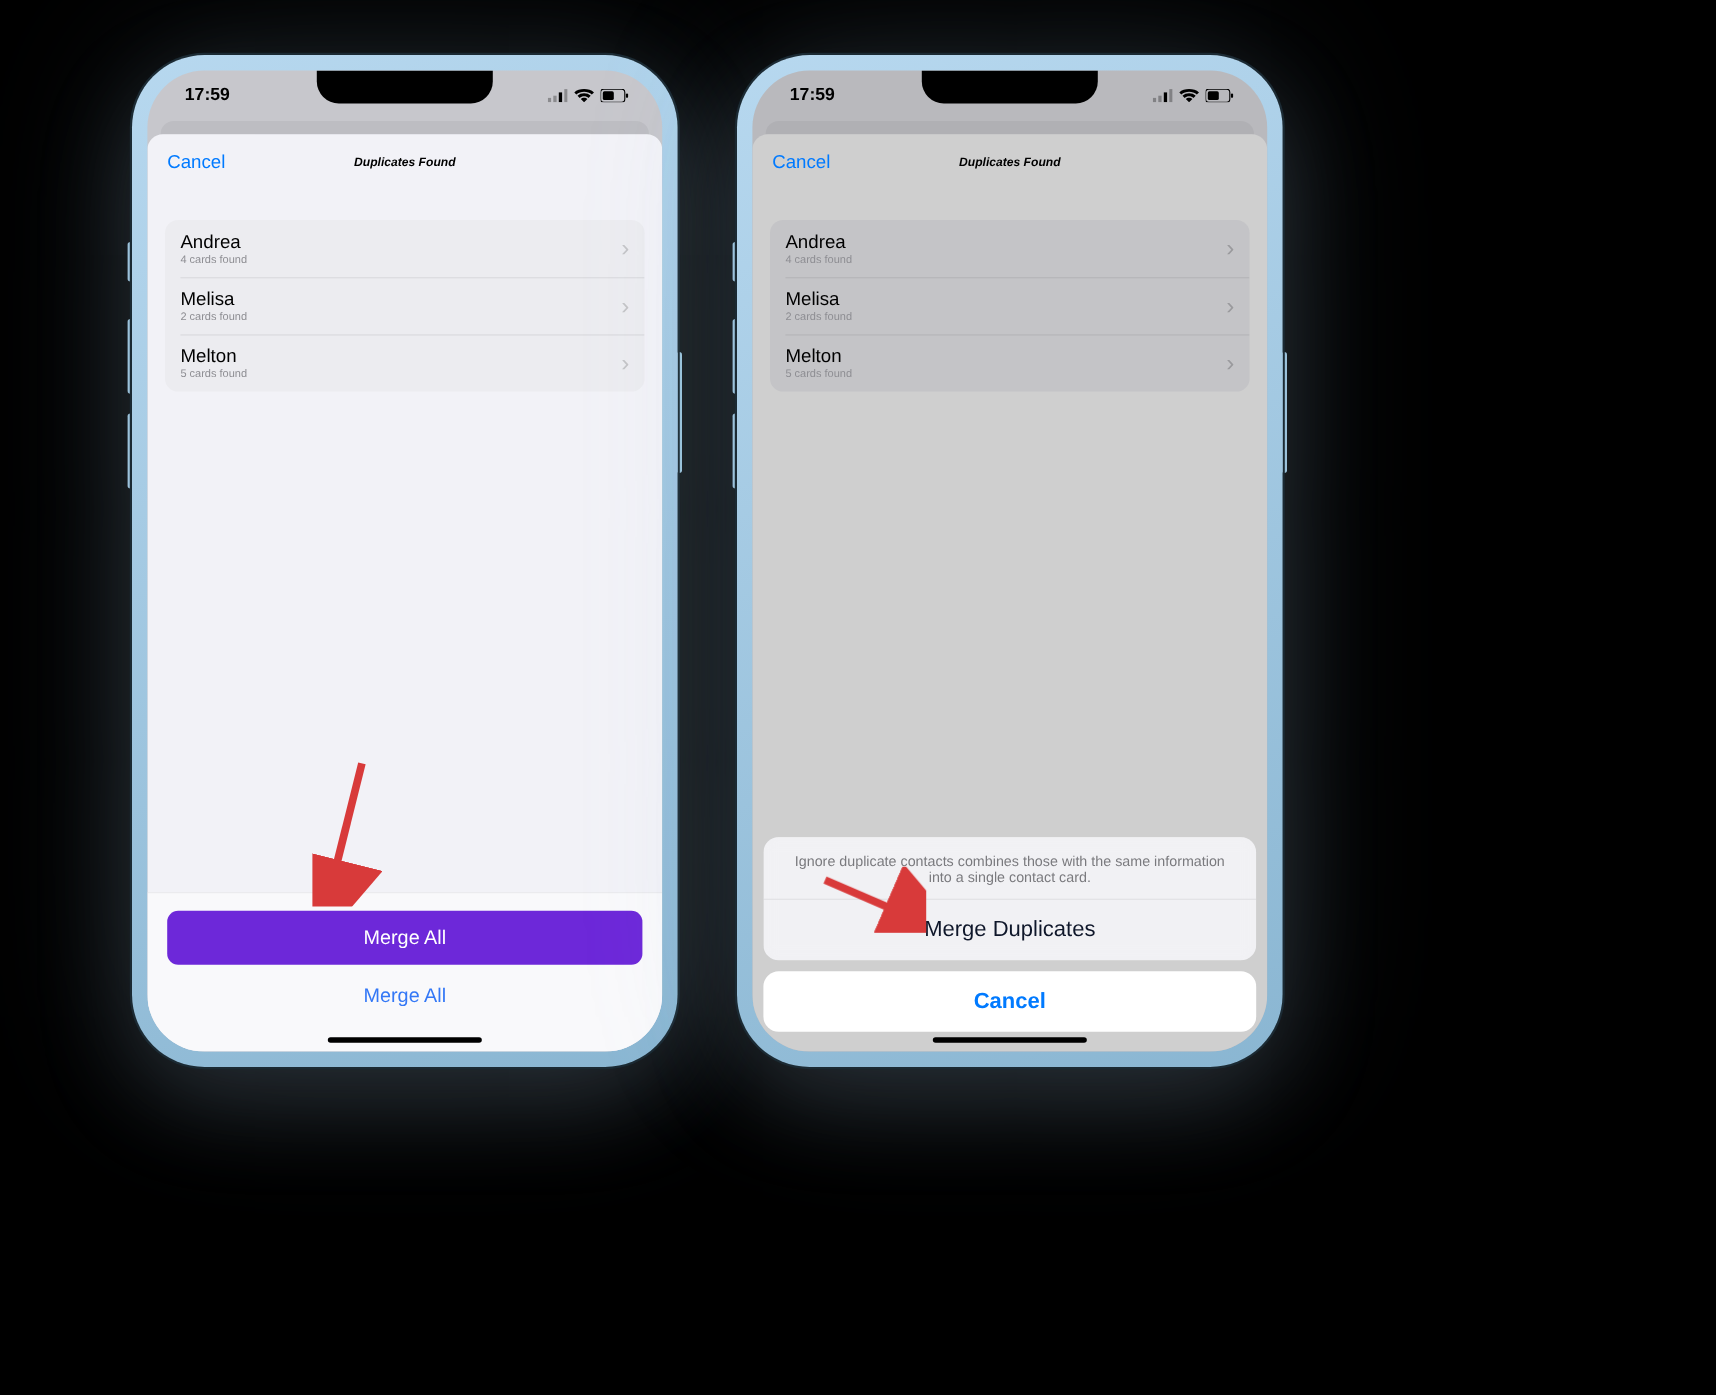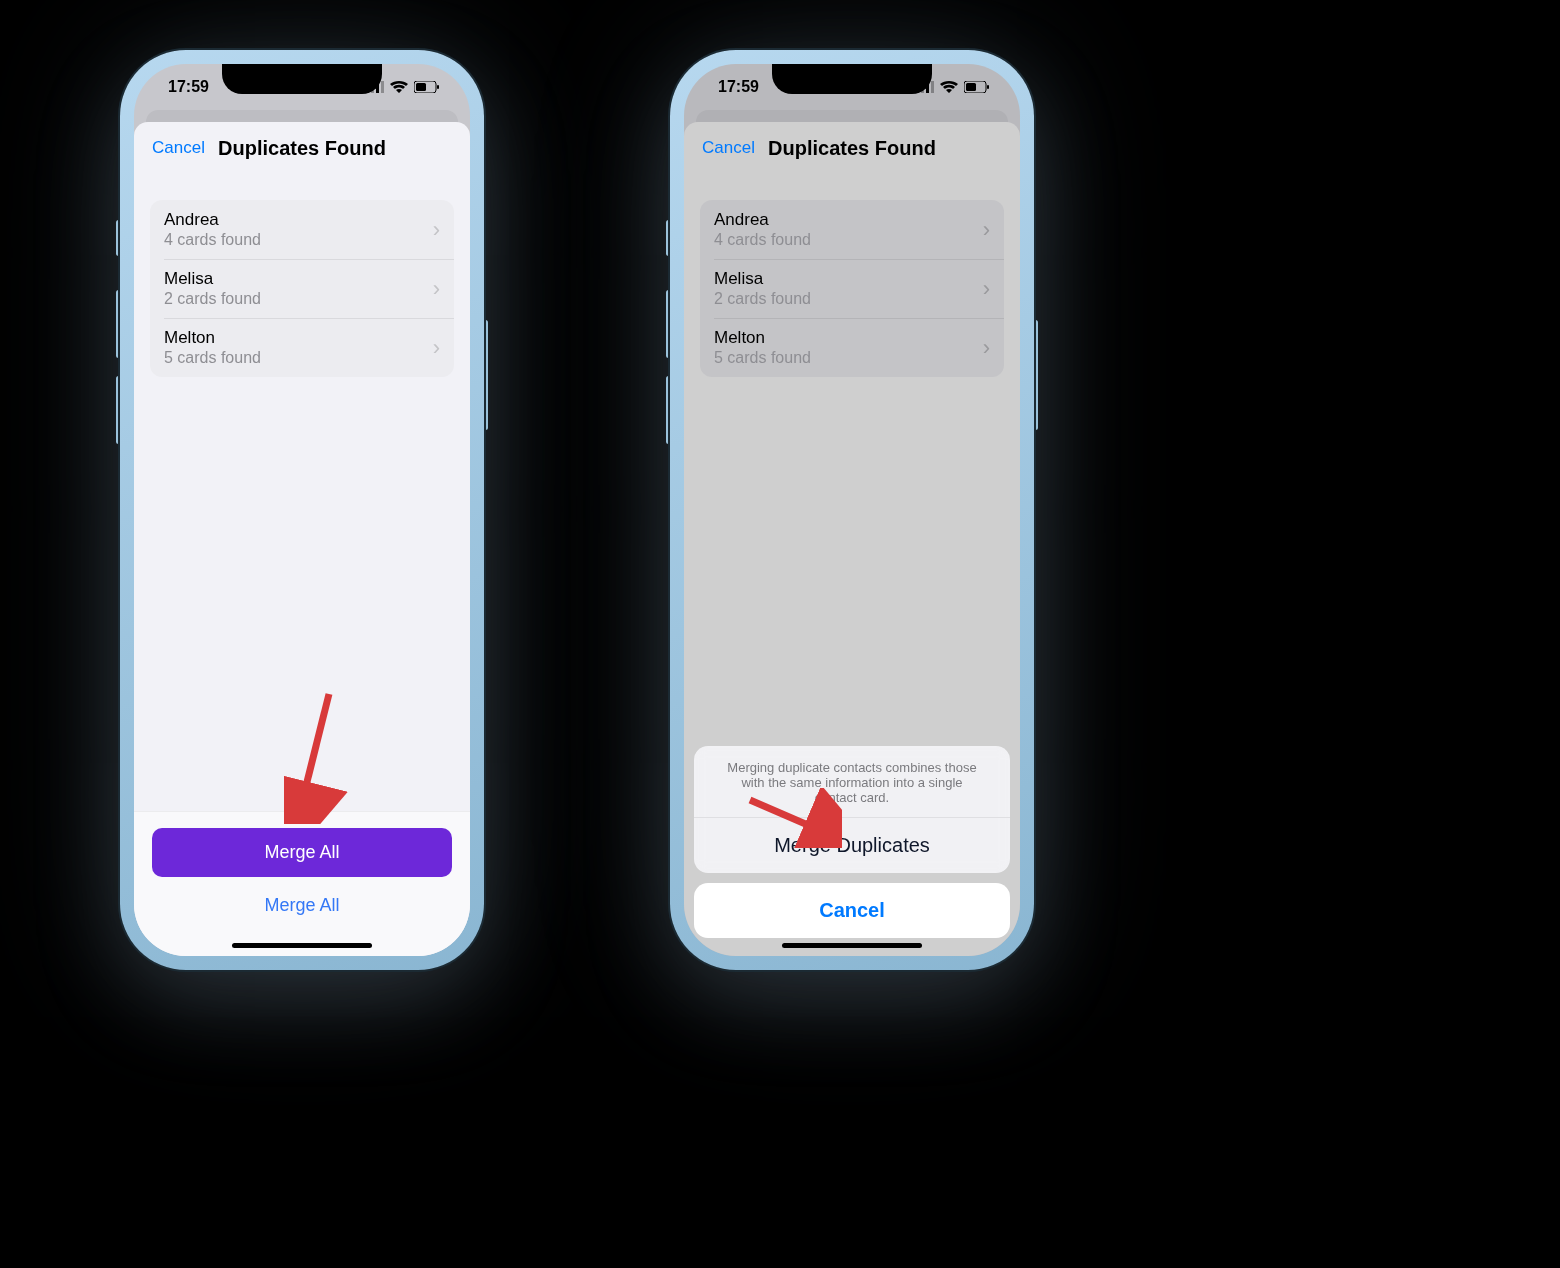--- a/index.html
+++ b/index.html
@@ -6,21 +6,21 @@
   body {
     background: #000;
     width: 1560px;
     height: 1268px;
     font-family: -apple-system, BlinkMacSystemFont, "Segoe UI", Helvetica, sans-serif;
     position: relative;
     overflow: hidden;
   }
   .phone {
     position: absolute;
-    width: 364px;
+    width: 496px;
     height: 920px;
     top: 50px;
   }
   .phone.left { left: 120px; }
   .phone.right { left: 670px; }
   .phone-frame {
     position: absolute;
     inset: 0;
     border-radius: 66px;
     background: linear-gradient(160deg,#b7d8ef 0%, #8ab6d2 100%);
@@ -92,22 +92,23 @@
     position: relative;
     height: 52px;
   }
   .nav-cancel {
     position: absolute;
     left: 18px;
     font-size: 17px;
     color: #007aff;
   }
   .nav-title {
-    font-size: 20px;
+    font-size: 11px;
     font-weight: 600;
+    font-style: italic;
   }
   .list {
     margin: 26px 16px 0 16px;
     border-radius: 12px;
     overflow: hidden;
   }
   .left .list { background: #ececf0; }
   .right .list { background: #c4c4c7; }
   .row {
     display: flex;
@@ -119,21 +120,21 @@
     content: "";
     position: absolute;
     top: 0;
     left: 14px;
     right: 0;
     height: 1px;
     background: rgba(0,0,0,0.08);
   }
   .row-text { flex: 1; }
   .row-name { font-size: 17px; color: #000; }
-  .row-sub { font-size: 16px; color: #8e8e93; margin-top: 1px; }
+  .row-sub { font-size: 10px; color: #8e8e93; margin-top: 1px; }
   .chev { color: #c4c4c7; font-size: 22px; }
   .right .chev { color: #9a9a9d; }
   .bottom-area {
     position: absolute;
     left: 0; right: 0; bottom: 0;
     padding-bottom: 40px;
   }
   .left .bottom-area { background: #f9f9fb; border-top: 1px solid rgba(0,0,0,0.05); padding-top: 16px; }
   .primary-btn {
     margin: 0 18px;
@@ -360,21 +361,21 @@
               <div class="row-name">Melton</div>
               <div class="row-sub">5 cards found</div>
             </div>
             <span class="chev">›</span>
           </div>
         </div>
       </div>
 
       <div class="action-sheet">
         <div class="as-group">
-          <div class="as-msg">Merging duplicate contacts combines those with the same information into a single contact card.</div>
+          <div class="as-msg">Ignore duplicate contacts combines those with the same information into a single contact card.</div>
           <div class="as-item">Merge Duplicates</div>
         </div>
         <div class="as-cancel">Cancel</div>
       </div>
       <div class="home-ind"></div>
 
       <div class="arrow" style="left:58px; top:724px;">
         <svg width="100" height="60" viewBox="0 0 100 60">
           <defs>
             <marker id="ah2" markerWidth="12" markerHeight="12" refX="3" refY="6" orient="auto">

